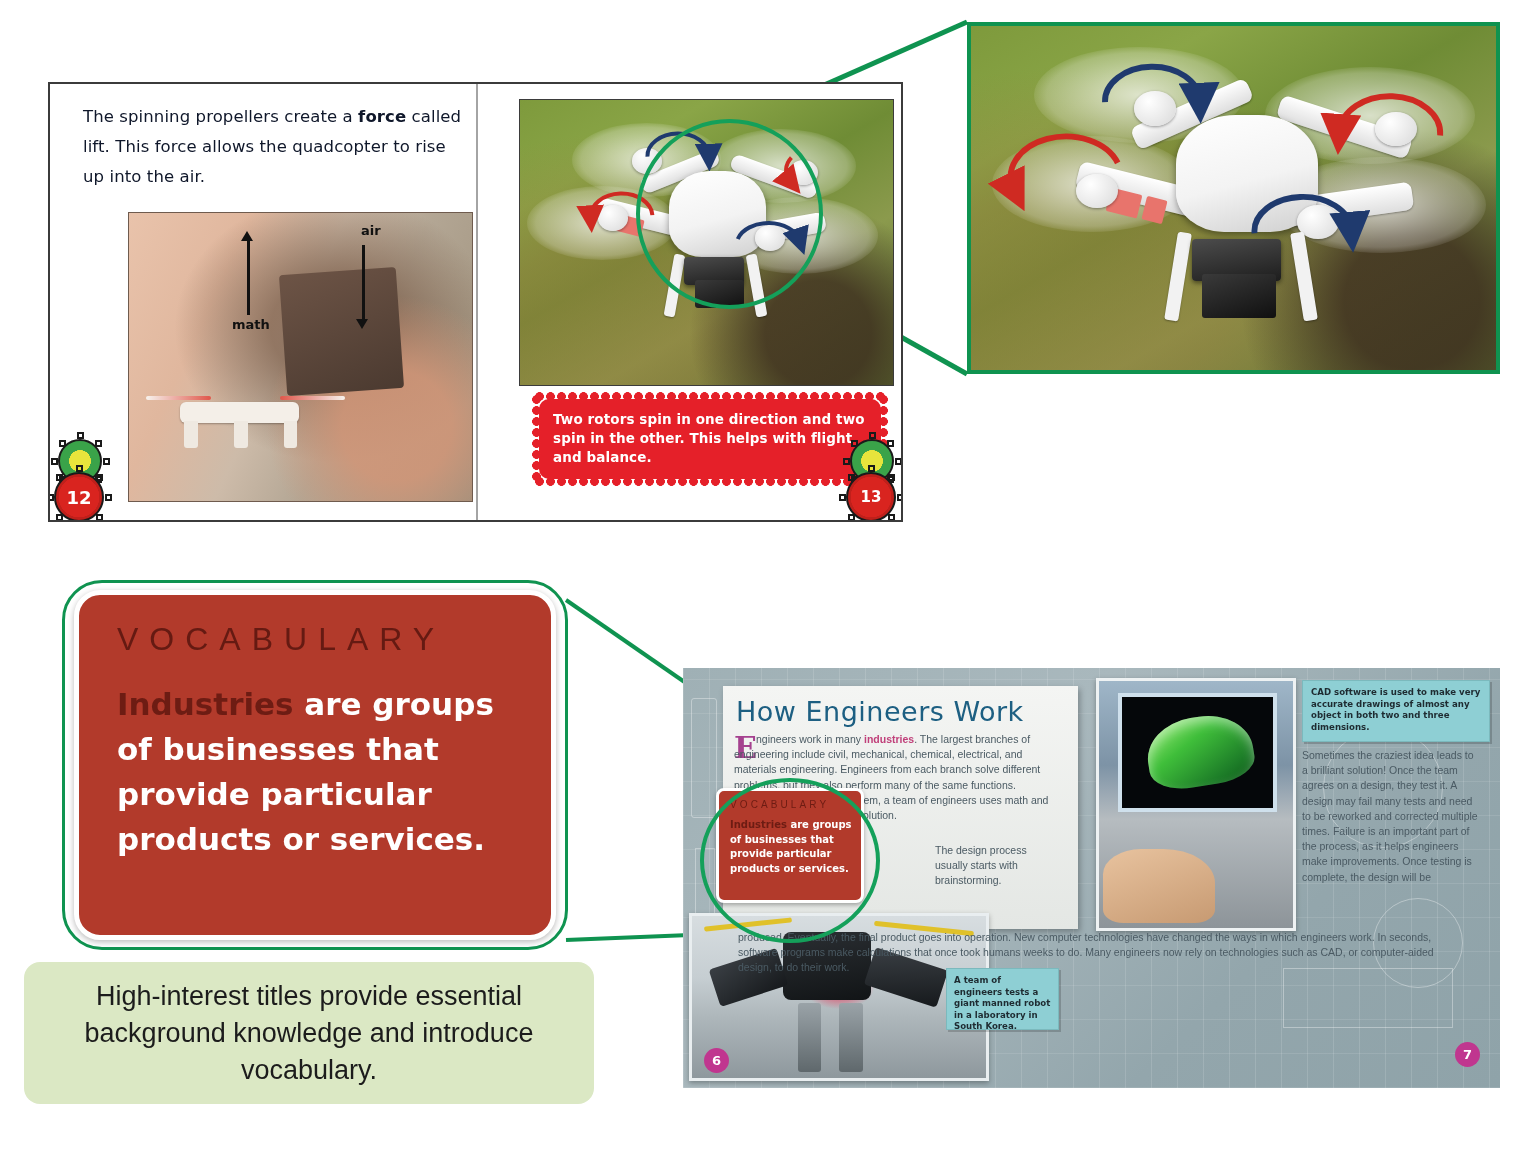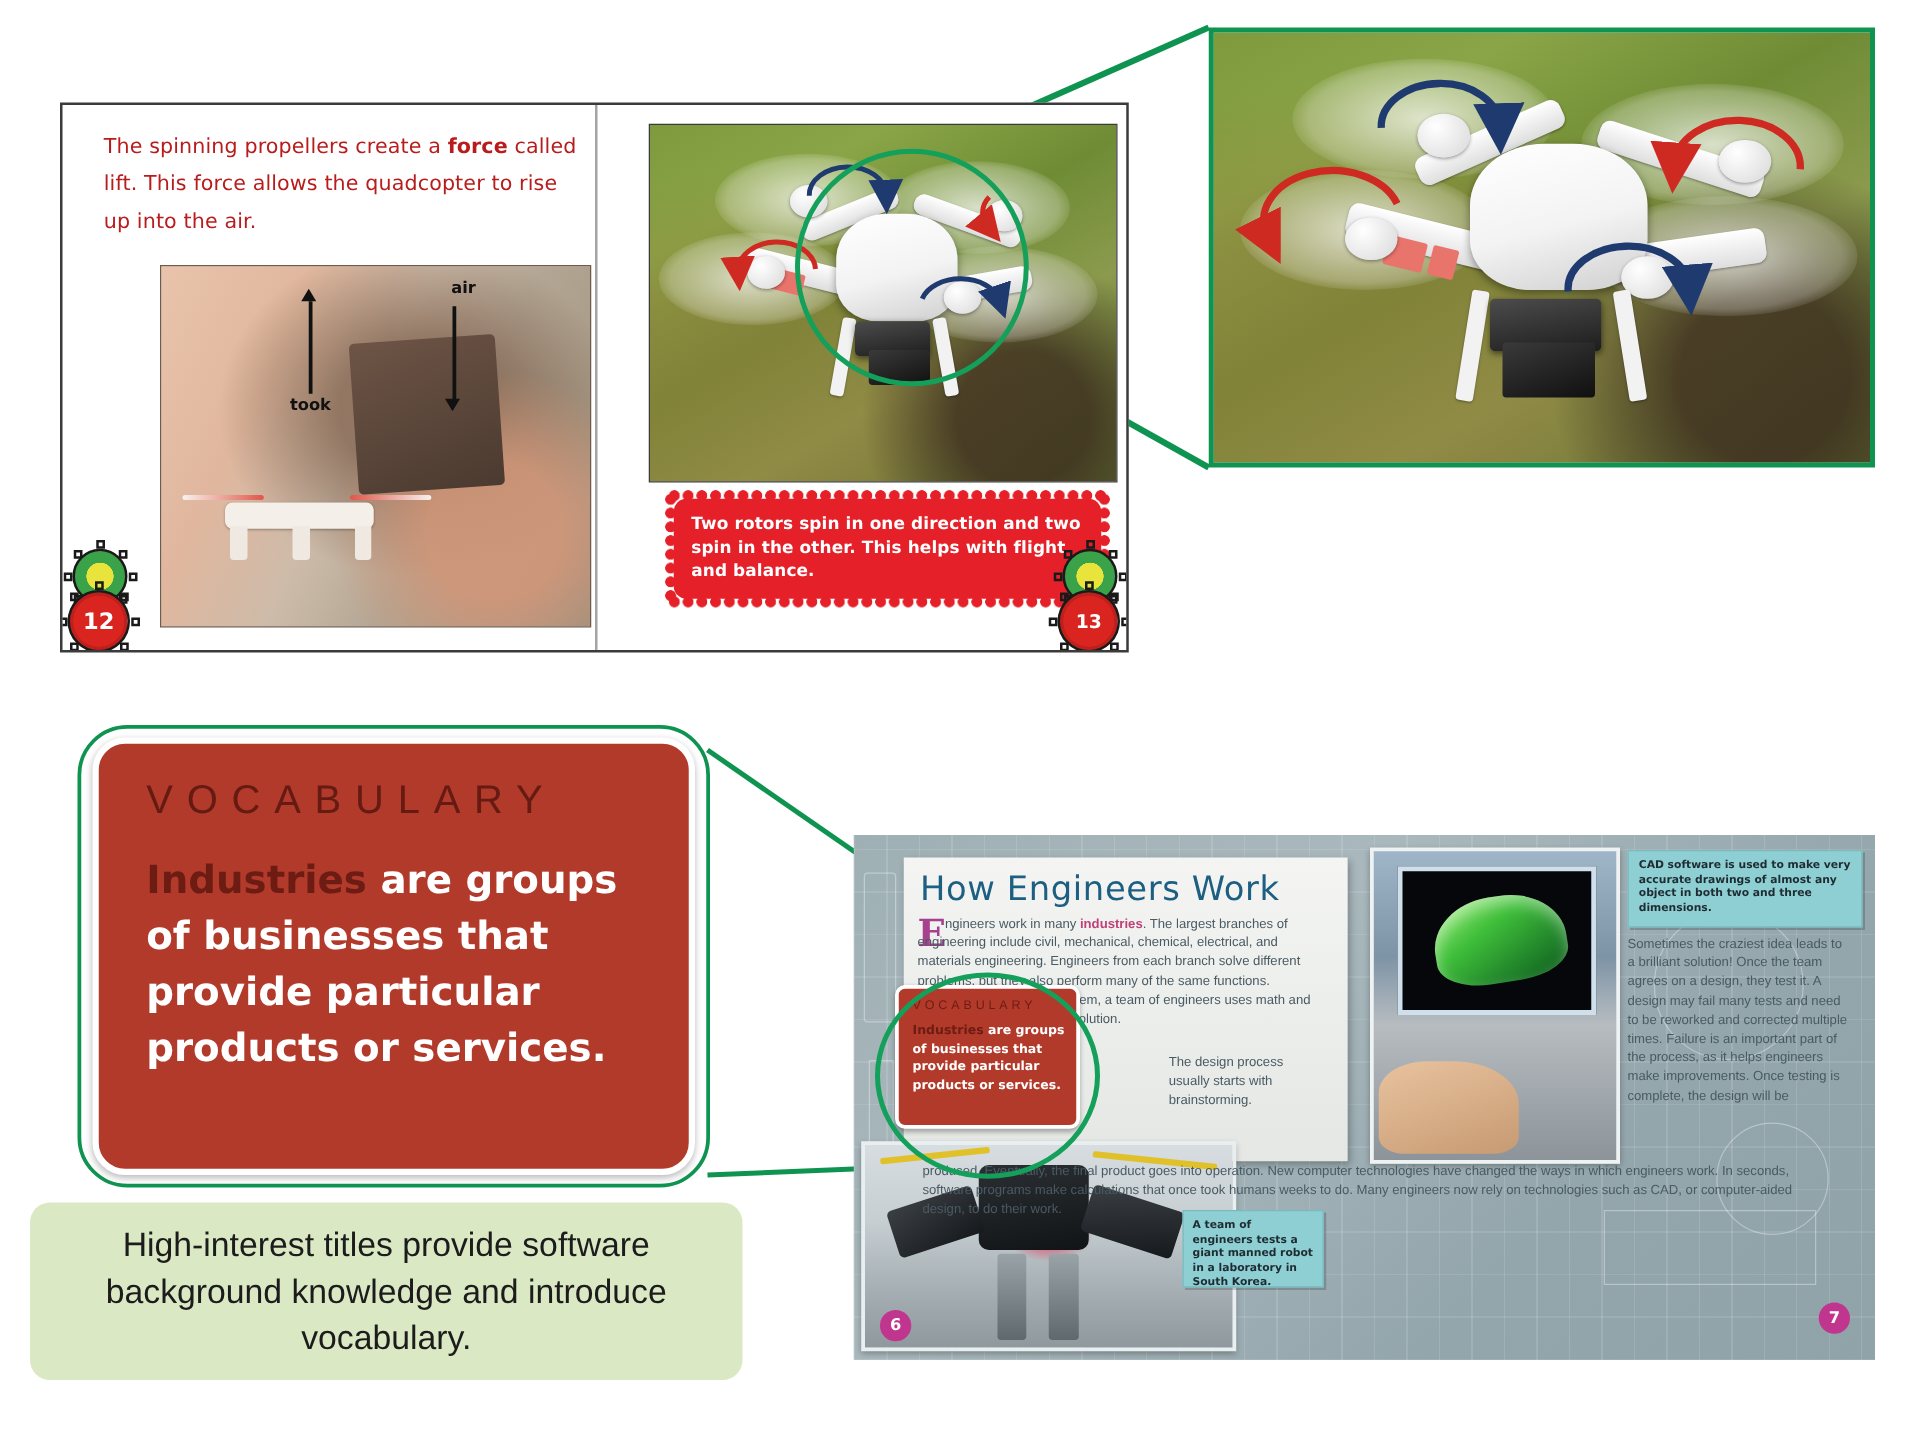--- a/index.html
+++ b/index.html
@@ -22,21 +22,21 @@
     border: 2px solid #3b3b3b;
     overflow: hidden;
   }
   #spread-top .gutter {
     position: absolute; left: 50%; top: 0; width: 2px; height: 100%;
     background: #5a5a5a; opacity: .55;
   }
   #lift-paragraph {
     position: absolute; left: 33px; top: 18px; width: 385px;
     font-family: "DejaVu Sans", sans-serif;
-    font-size: 16.5px; line-height: 30px; color: #b91c1c; letter-spacing: .1px;
+    font-size: 16.5px; line-height: 30px; color: #0f172a; letter-spacing: .1px;
   }
   #lift-paragraph b { font-weight: 700; }
   #photo-child {
     left: 78px; top: 128px; width: 345px; height: 290px;
     border: 1px solid #6f5b4e;
     background:
       radial-gradient(circle at 78% 74%, rgba(210,150,120,.85) 0 16%, rgba(0,0,0,0) 38%),
       radial-gradient(ellipse at 60% 40%, rgba(120,90,70,.70) 0 22%, rgba(0,0,0,0) 55%),
       linear-gradient(115deg, #e9c3ab 0%, #e0b79e 26%, #cdbba9 46%, #b3a694 64%, #a79a86 82%, #9b8f7c 100%);
     overflow: hidden;
@@ -348,21 +348,21 @@
         <div class="rotor l"></div>
         <div class="rotor r"></div>
         <div class="body"></div>
         <div class="leg" style="left:18%"></div>
         <div class="leg" style="left:44%"></div>
         <div class="leg" style="left:70%"></div>
       </div>
 
       <div class="vline" style="left:118px; top:28px; height:74px;"></div>
       <div class="vhead up" style="left:112px; top:18px;"></div>
-      <div class="arrow-lbl" style="left:103px; top:104px;">took</div>
+      <div class="arrow-lbl" style="left:103px; top:104px;">math</div>
 
       <div class="vline" style="left:233px; top:32px; height:76px;"></div>
       <div class="vhead down" style="left:227px; top:106px;"></div>
       <div class="arrow-lbl" style="left:232px; top:10px;">air</div>
     </div>
 
     <div class="abs photo" id="photo-drone-main">
       <div class="drone">
         <div class="dblade" style="left:2%;  top:30%; width:40%; height:26%;"></div>
         <div class="dblade" style="left:14%; top:8%;  width:40%; height:26%;"></div>
@@ -500,21 +500,21 @@
 
   <div class="abs" id="vocab-ring"></div>
   <div class="abs" id="vocab-card">
     <div id="vocab-head">VOCABULARY</div>
     <div id="vocab-body">
       <span class="term">Industries</span><span> are groups of businesses that provide particular products or services.</span>
     </div>
   </div>
 
   <div class="abs callout" id="callout-titles">
-    <span>High-interest titles provide software background knowledge and introduce vocabulary.</span>
+    <span>High-interest titles provide essential background knowledge and introduce vocabulary.</span>
   </div>
 
   <div class="abs" id="spread-bottom">
 
     <div class="bp-deco" style="left:8px;  top:30px;  width:26px;  height:120px; border-radius:3px;"></div>
     <div class="bp-deco" style="left:640px; top:60px;  width:120px; height:120px; border-radius:50%;"></div>
     <div class="bp-deco" style="left:690px; top:230px; width:90px;  height:90px;  border-radius:50%;"></div>
     <div class="bp-deco" style="left:12px;  top:180px; width:20px;  height:80px;"></div>
     <div class="bp-deco" style="left:600px; top:300px; width:170px; height:60px;"></div>
 

